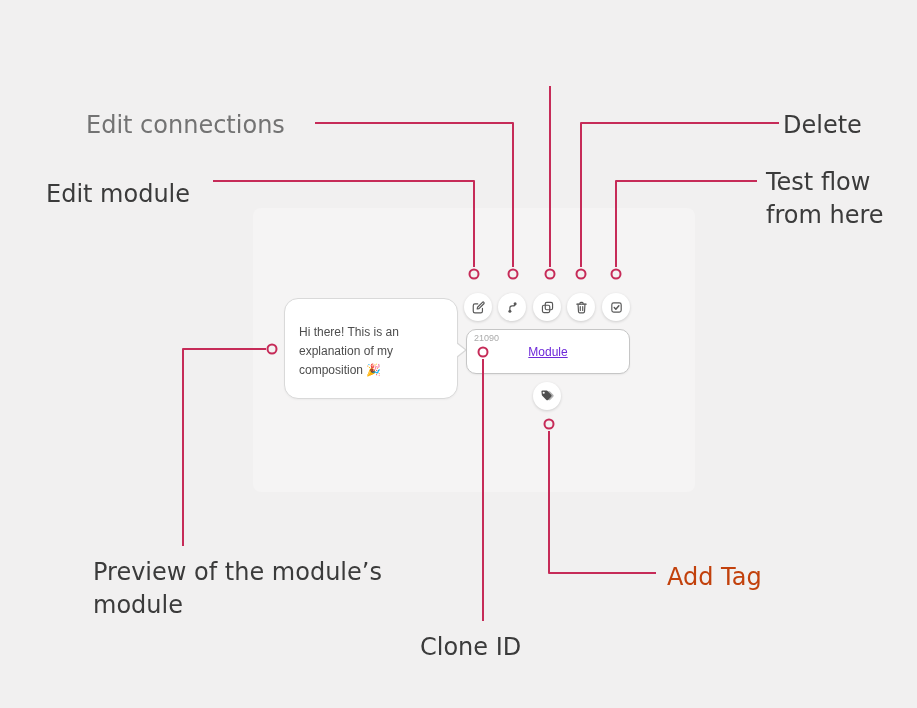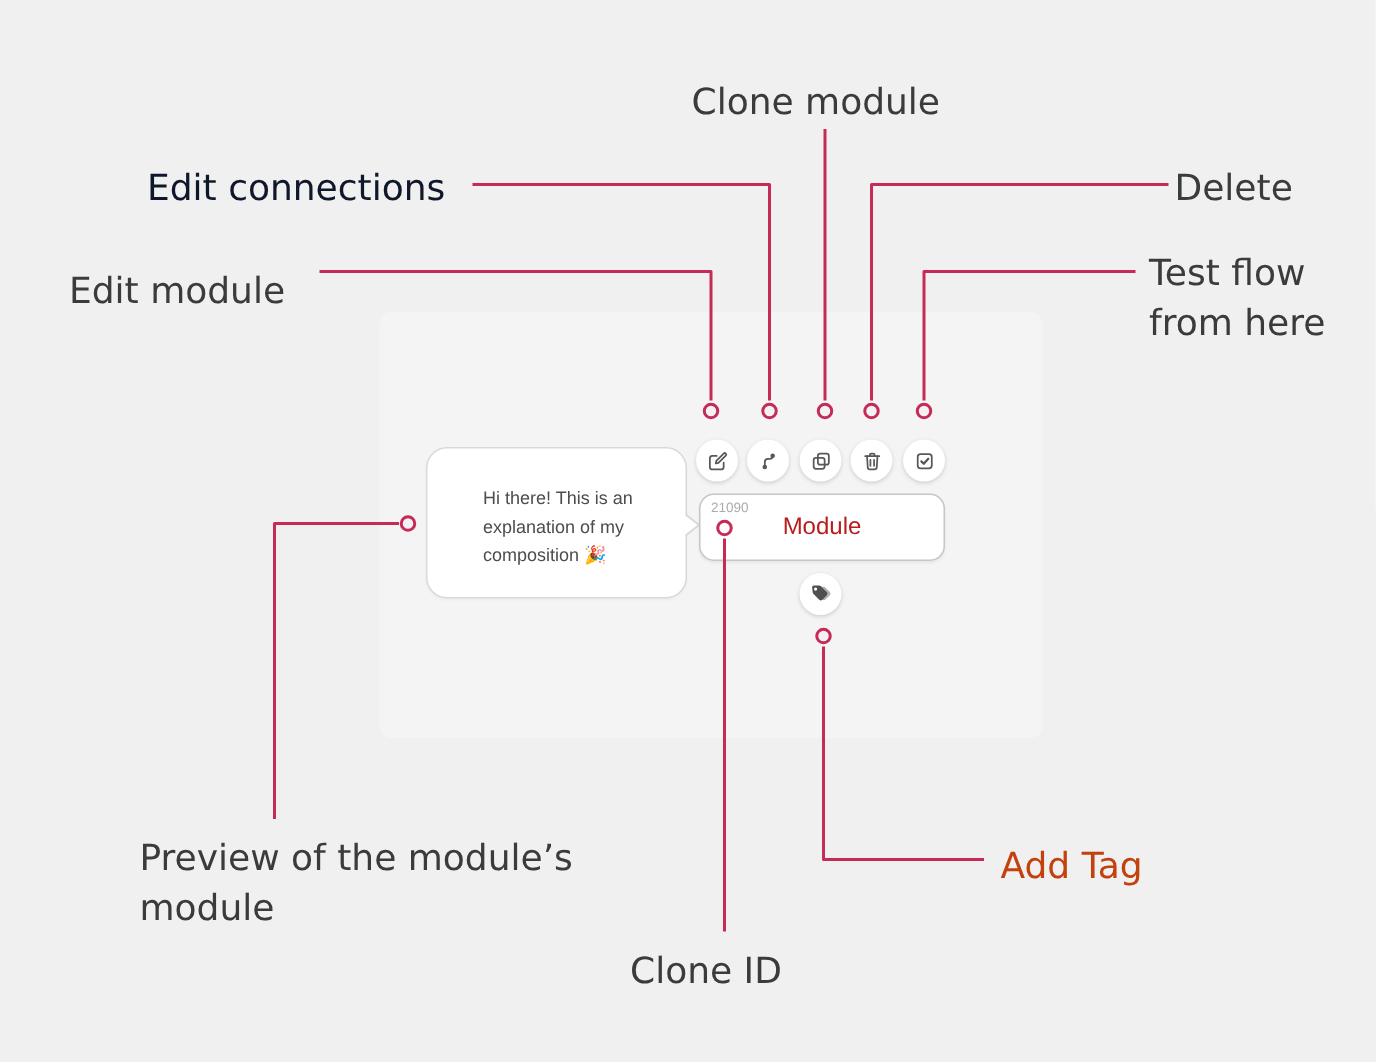--- a/index.html
+++ b/index.html
@@ -25,30 +25,30 @@
   .bubble{position:absolute;left:284px;top:298px;width:172px;height:99px;
           background:#fff;border:1px solid #d9d9d9;border-radius:14px;
           box-shadow:0 1px 2px rgba(0,0,0,0.04);z-index:2;}
   .bubble::before{content:'';position:absolute;right:-10px;top:43px;width:0;height:0;
           border-top:8px solid transparent;border-bottom:8px solid transparent;
           border-left:10px solid #d9d9d9;}
   .bubble::after{content:'';position:absolute;right:-8px;top:44px;width:0;height:0;
           border-top:7px solid transparent;border-bottom:7px solid transparent;
           border-left:9px solid #ffffff;}
   .bubble-text{position:absolute;left:14px;top:24px;width:124px;
-          font-family:"Liberation Sans",sans-serif;font-size:12px;line-height:19px;color:#4d4d4d;margin-left:23px;}
+          font-family:"Liberation Sans",sans-serif;font-size:12px;line-height:19px;color:#4d4d4d;}
 
   
   .module-box{position:absolute;left:466px;top:329px;width:162px;height:43px;
           background:#fff;border:1px solid #c6c6c6;border-radius:10px;
           box-shadow:0 1px 2px rgba(0,0,0,0.06);z-index:2;
           display:flex;align-items:center;justify-content:center;}
   .module-id{position:absolute;left:7px;top:3px;font-family:"Liberation Sans",sans-serif;
           font-size:9px;color:#ababab;}
-  .module-name{font-family:"Liberation Sans",sans-serif;font-size:16px;color:#b91c1c;}
+  .module-name{font-family:"Liberation Sans",sans-serif;font-size:12px;color:#6d28d9;text-decoration:underline;}
 
   
   .icon-btn{position:absolute;width:28px;height:28px;border-radius:50%;background:#fff;
           box-shadow:0 1px 3px rgba(0,0,0,0.16);display:flex;align-items:center;justify-content:center;
           z-index:3;border:none;padding:0;cursor:pointer;}
   .icon-btn svg{display:block;}
   .ic{stroke:#585858;stroke-width:1.25;fill:none;stroke-linecap:round;stroke-linejoin:round;}
   .ic-fill{fill:#585858;stroke:none;}
 </style>
 </head>
@@ -121,22 +121,21 @@
     <path class="conn" d="M757 181 H616 V267"></path>
     <circle class="dot" cx="616" cy="274" r="4.5"></circle>
     <path class="conn" d="M266 349 H183 V546"></path>
     <circle class="dot" cx="272" cy="349" r="4.5"></circle>
     <path class="conn" d="M483 359 V621"></path>
     <circle class="dot on-white" cx="483" cy="352" r="4.5"></circle>
     <path class="conn" d="M549 431 V573 H656"></path>
     <circle class="dot" cx="549" cy="424" r="4.5"></circle>
   </svg>
 
-  <div class="label" style="left: 461px; top: 52px; color: rgb(59, 59, 59);">Clone module</div>
-  <div class="label" style="left: 98px; top: 109px; color: #0f172a;">Edit connections</div>
+  <div class="label" style="left: 86px; top: 109px; color: #737373;">Edit connections</div>
   <div class="label" style="left: 46px; top: 166px; color: rgb(59, 59, 59); margin-top: 12px;">Edit module</div>
   <div class="label wrap" style="left: 766px; top: 166px; width: 145px; color: rgb(59, 59, 59);">Test flow from here</div>
   <div class="label" style="left: 783px; top: 109px; color: rgb(59, 59, 59);">Delete</div>
   <div class="label wrap" style="left: 93px; top: 556px; width: 330px; color: rgb(59, 59, 59);">Preview of the module’s module</div>
   <div class="label" style="left: 420px; top: 631px; color: rgb(59, 59, 59);">Clone ID</div>
   <div class="label" style="left: 667px; top: 561px; color: #c2410c;">Add Tag</div>
 
 </div>
 
 </body></html>

